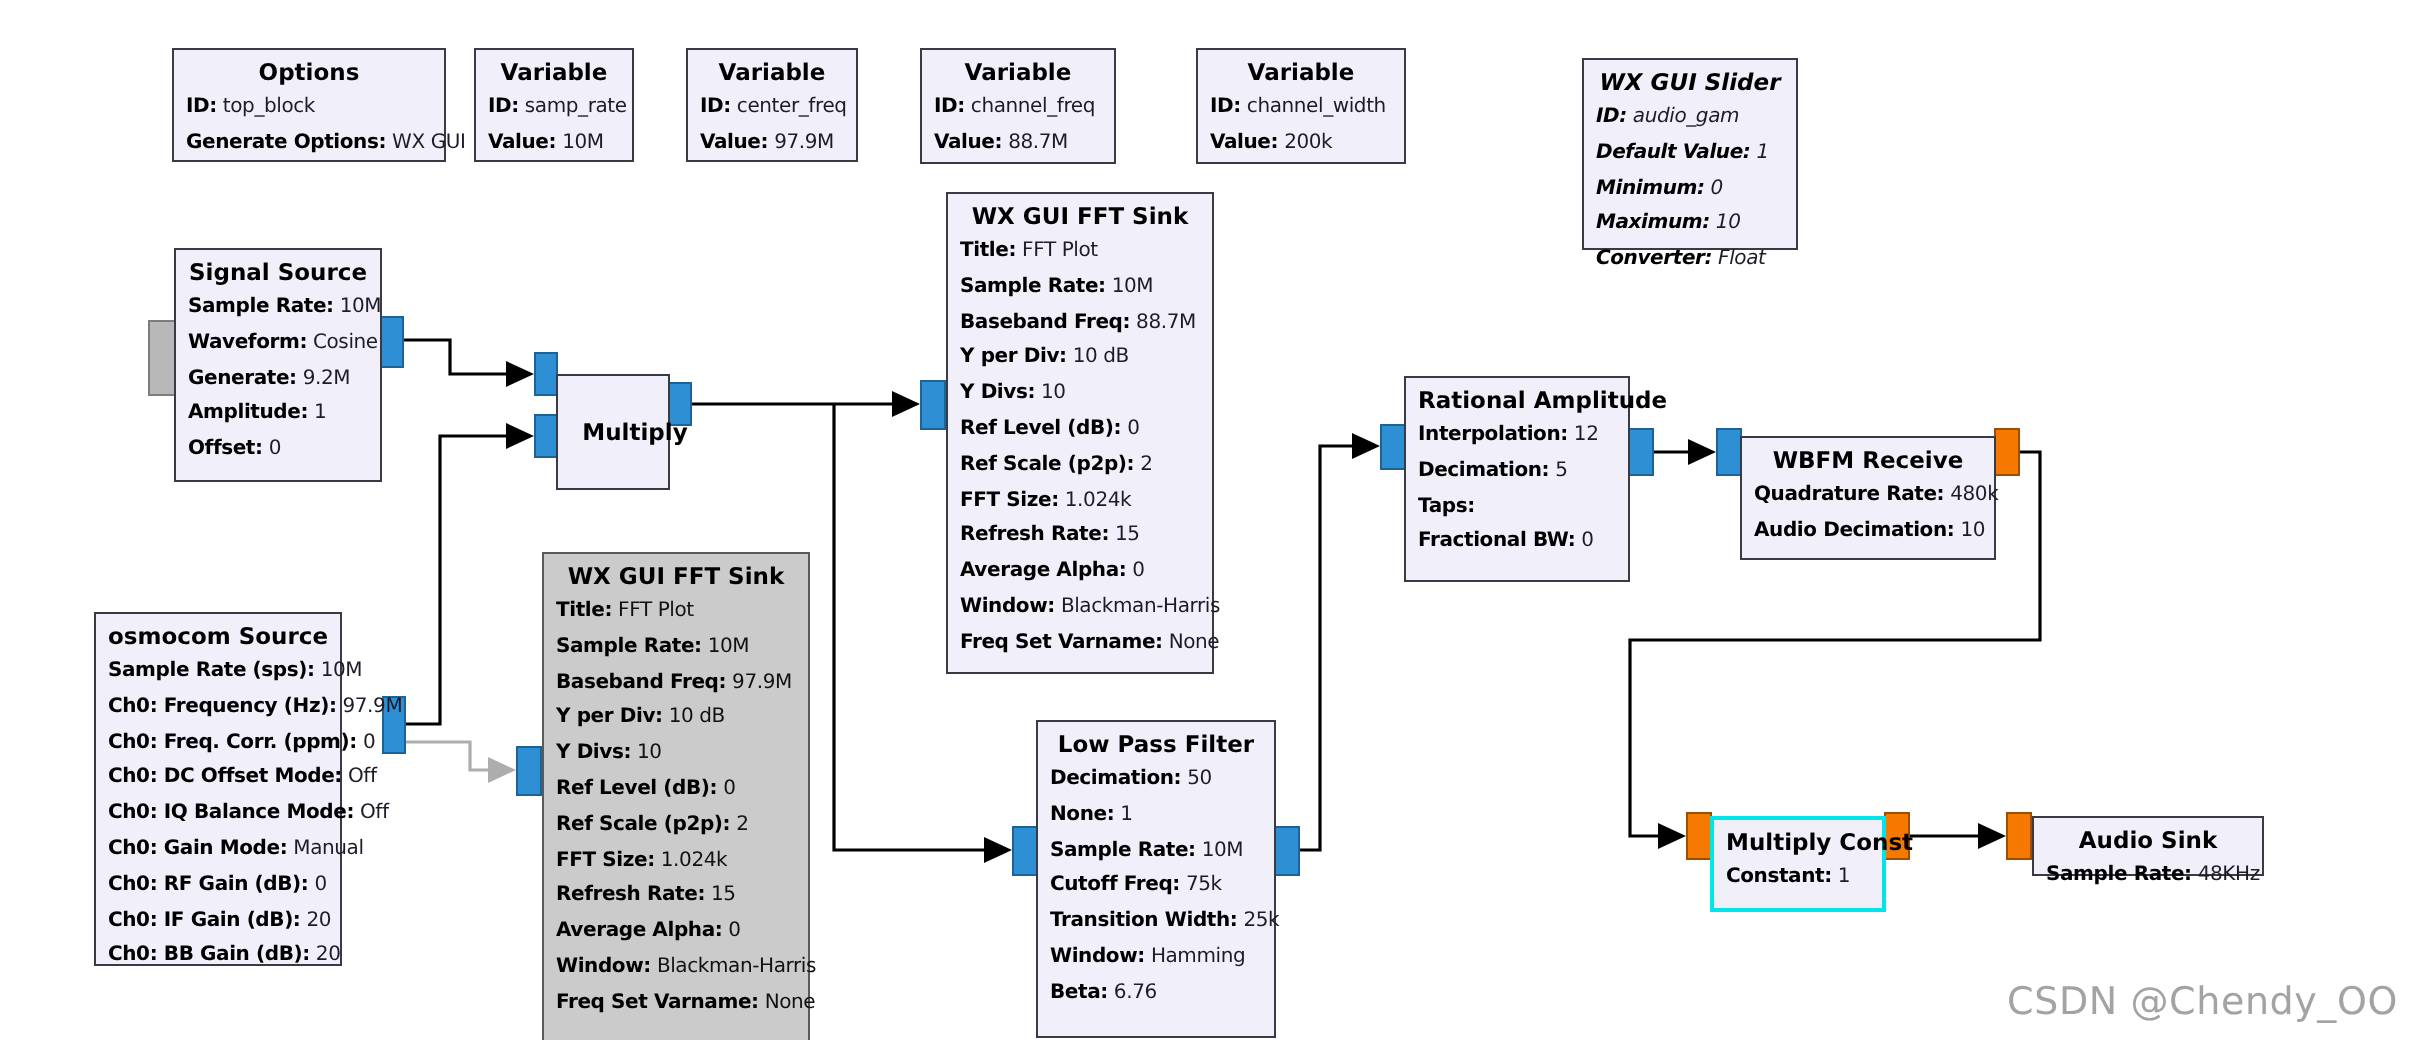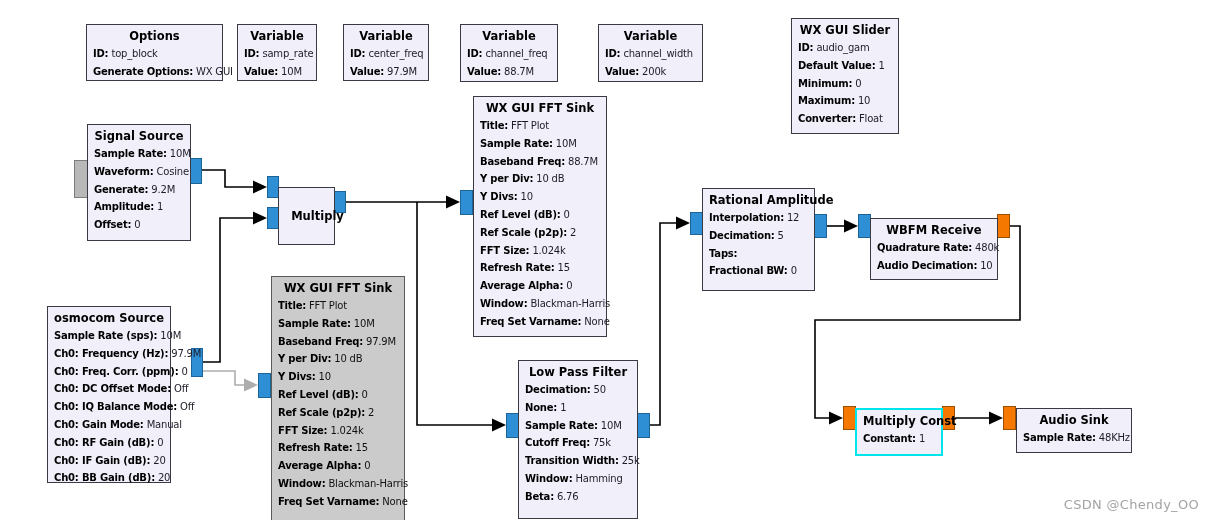--- a/index.html
+++ b/index.html
@@ -12,21 +12,21 @@
   .block.selected{border:2px solid #00e5ec;}
   .btitle{font-weight:bold;font-size:11.5px;text-align:center;line-height:18px;color:#000;}
   .param{font-size:10px;line-height:17.8px;letter-spacing:-0.2px;}
   .param b{color:#000;}
   .block.noparams{display:flex;align-items:center;justify-content:center;padding-left:28px;}
   .block.noparams .btitle{line-height:12px;}
   .port{position:absolute;z-index:2;box-sizing:border-box;}
   .port.complex{background:#2f8fd5;border:1px solid #1c6398;}
   .port.float{background:#f57900;border:1px solid #9c4f00;}
   .port.message{background:#b8b8b8;border:1px solid #7d7d7d;}
-  .watermark{position:absolute;z-index:4;right:14px;bottom:8px;font-size:13px;
+  .watermark{position:absolute;z-index:4;right:14px;bottom:8px;font-size:19px;
              color:#a3a3a3;letter-spacing:0.3px;}
 </style>
 </head>
 <body>
 
 <div id="canvas">
   <svg id="wires" xmlns="http://www.w3.org/2000/svg">
       <polyline points="202,170 225,170 225,187 255,187" fill="none" stroke="#000000" stroke-width="1.6"></polyline>
       <path d="M 267 187 L 253 180.5 L 253 193.5 Z" fill="#000000"></path>
       <polyline points="203,362 220,362 220,218 255,218" fill="none" stroke="#000000" stroke-width="1.6"></polyline>
@@ -65,21 +65,21 @@
     <div class="block " style="left: 460px; top: 10px; width: 98px; height: 58px;">
       <div class="btitle">Variable</div>
       <div class="param"><b>ID:</b>&nbsp;<span>channel_freq</span></div>
       <div class="param"><b>Value:</b>&nbsp;<span>88.7M</span></div>
     </div>
     <div class="block " style="left: 598px; top: 10px; width: 105px; height: 58px;">
       <div class="btitle">Variable</div>
       <div class="param"><b>ID:</b>&nbsp;<span>channel_width</span></div>
       <div class="param"><b>Value:</b>&nbsp;<span>200k</span></div>
     </div>
-    <div class="block " style="left: 791px; top: 4px; width: 108px; height: 116px;">
+    <div class="block " style="left: 791px; top: 15px; width: 108px; height: 96px; font-style: italic;">
       <div class="btitle">WX GUI Slider</div>
       <div class="param"><b>ID:</b>&nbsp;<span>audio_gam</span></div>
       <div class="param"><b>Default Value:</b>&nbsp;<span>1</span></div>
       <div class="param"><b>Minimum:</b>&nbsp;<span>0</span></div>
       <div class="param"><b>Maximum:</b>&nbsp;<span>10</span></div>
       <div class="param"><b>Converter:</b>&nbsp;<span>Float</span></div>
     </div>
     <div class="block " style="left: 87px; top: 110px; width: 104px; height: 117px;">
       <div class="btitle">Signal Source</div>
       <div class="param"><b>Sample Rate:</b>&nbsp;<span>10M</span></div>
@@ -168,18 +168,18 @@
       <div class="param"><b>Audio Decimation:</b>&nbsp;<span>10</span></div>
     </div>
     <div class="port complex" style="left: 858px; top: 214px; width: 13px; height: 24px;"></div>
     <div class="port float" style="left: 997px; top: 214px; width: 13px; height: 24px;"></div>
     <div class="block selected" style="left: 855px; top: 394px; width: 88px; height: 48px;">
       <div class="btitle">Multiply Const</div>
       <div class="param"><b>Constant:</b>&nbsp;<span>1</span></div>
     </div>
     <div class="port float" style="left: 843px; top: 406px; width: 13px; height: 24px;"></div>
     <div class="port float" style="left: 942px; top: 406px; width: 13px; height: 24px;"></div>
-    <div class="block " style="left: 1016px; top: 394px; width: 116px; height: 45px;">
+    <div class="block " style="left: 1016px; top: 394px; width: 116px; height: 30px;">
       <div class="btitle">Audio Sink</div>
       <div class="param"><b>Sample Rate:</b>&nbsp;<span>48KHz</span></div>
     </div>
     <div class="port float" style="left: 1003px; top: 406px; width: 13px; height: 24px;"></div>
   </div>
 
 </body></html>

